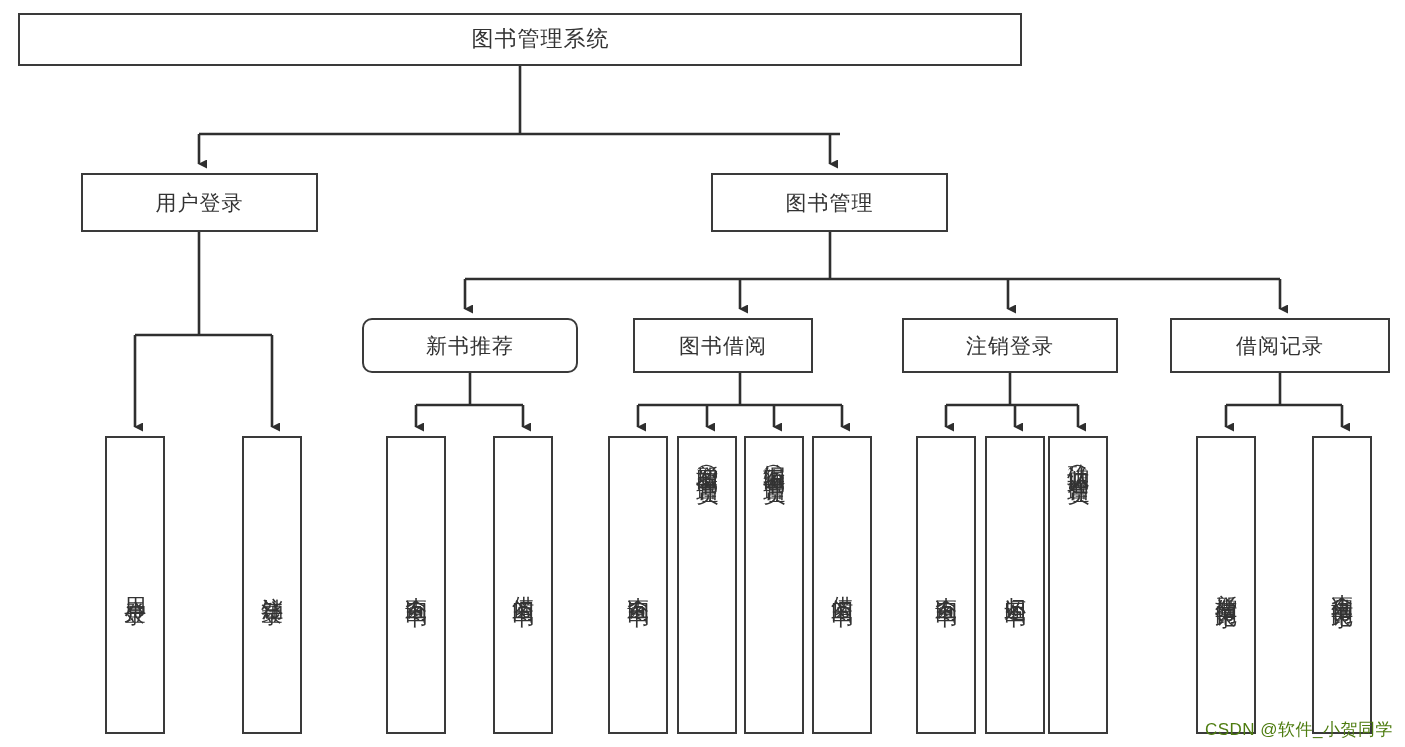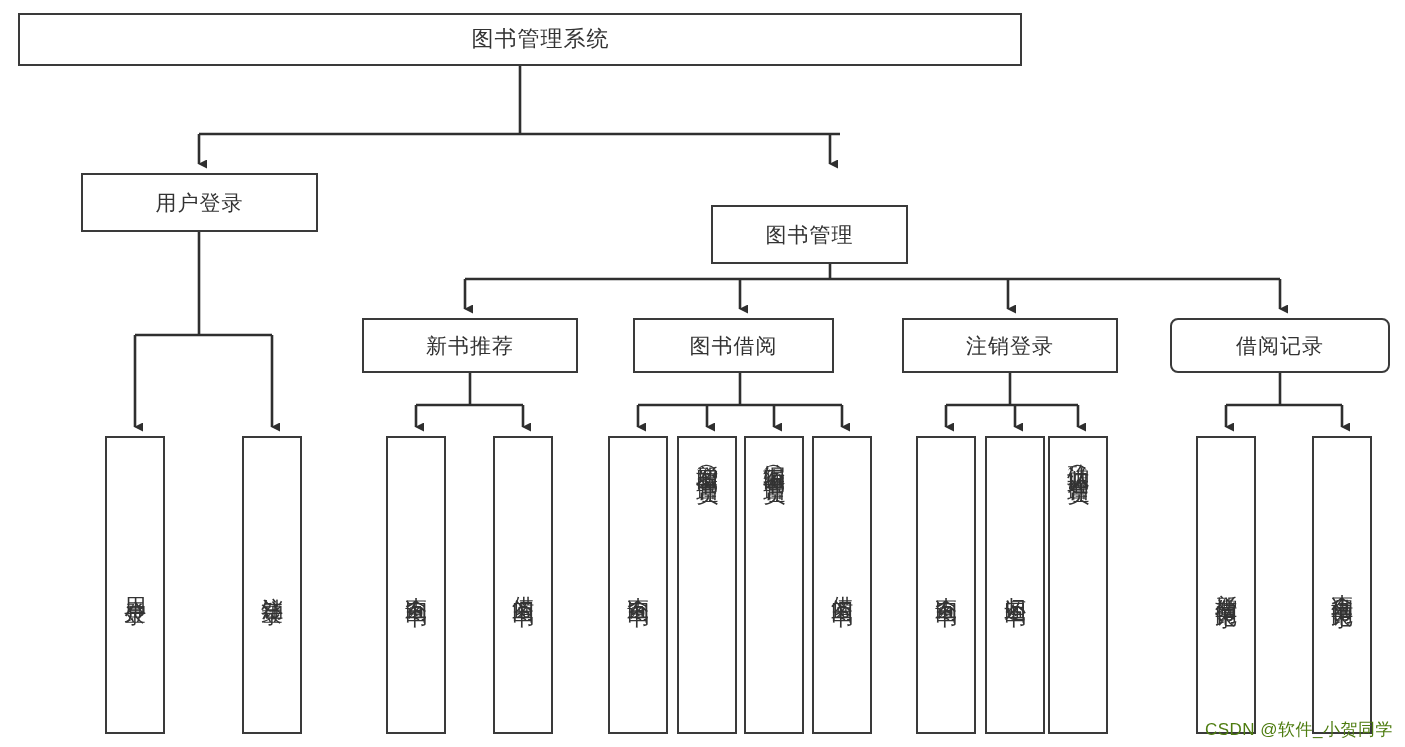--- a/index.html
+++ b/index.html
@@ -70,34 +70,34 @@
     </g>
   </svg>
 
   <div class="node root horiz" style="left:18px;top:13px;width:1004px;height:53px;">
     <span class="lbl">图书管理系统</span>
   </div>
 
   <div class="node horiz" style="left:81px;top:173px;width:237px;height:59px;">
     <span class="lbl">用户登录</span>
   </div>
-  <div class="node horiz" style="left:711px;top:173px;width:197px;height:59px;margin-top:32px;">
+  <div class="node horiz" style="left:711px;top:173px;width:237px;height:59px;">
     <span class="lbl">图书管理</span>
   </div>
 
-  <div class="node horiz" style="left:362px;top:318px;width:216px;height:55px;">
+  <div class="node horiz" style="left:362px;top:318px;width:216px;height:55px;border-radius:10px;">
     <span class="lbl">新书推荐</span>
   </div>
-  <div class="node horiz" style="left:633px;top:318px;width:201px;height:55px;">
+  <div class="node horiz" style="left:633px;top:318px;width:180px;height:55px;">
     <span class="lbl">图书借阅</span>
   </div>
   <div class="node horiz" style="left:902px;top:318px;width:216px;height:55px;">
     <span class="lbl">注销登录</span>
   </div>
-  <div class="node horiz" style="left:1170px;top:318px;width:220px;height:55px;border-radius:8px;">
+  <div class="node horiz" style="left:1170px;top:318px;width:220px;height:55px;">
     <span class="lbl">借阅记录</span>
   </div>
 
   <div class="node vert mid" style="left:105px;top:436px;width:60px;height:298px;">
     <span class="lbl">用户登录</span>
   </div>
   <div class="node vert mid" style="left:242px;top:436px;width:60px;height:298px;">
     <span class="lbl">注销登录</span>
   </div>
 

